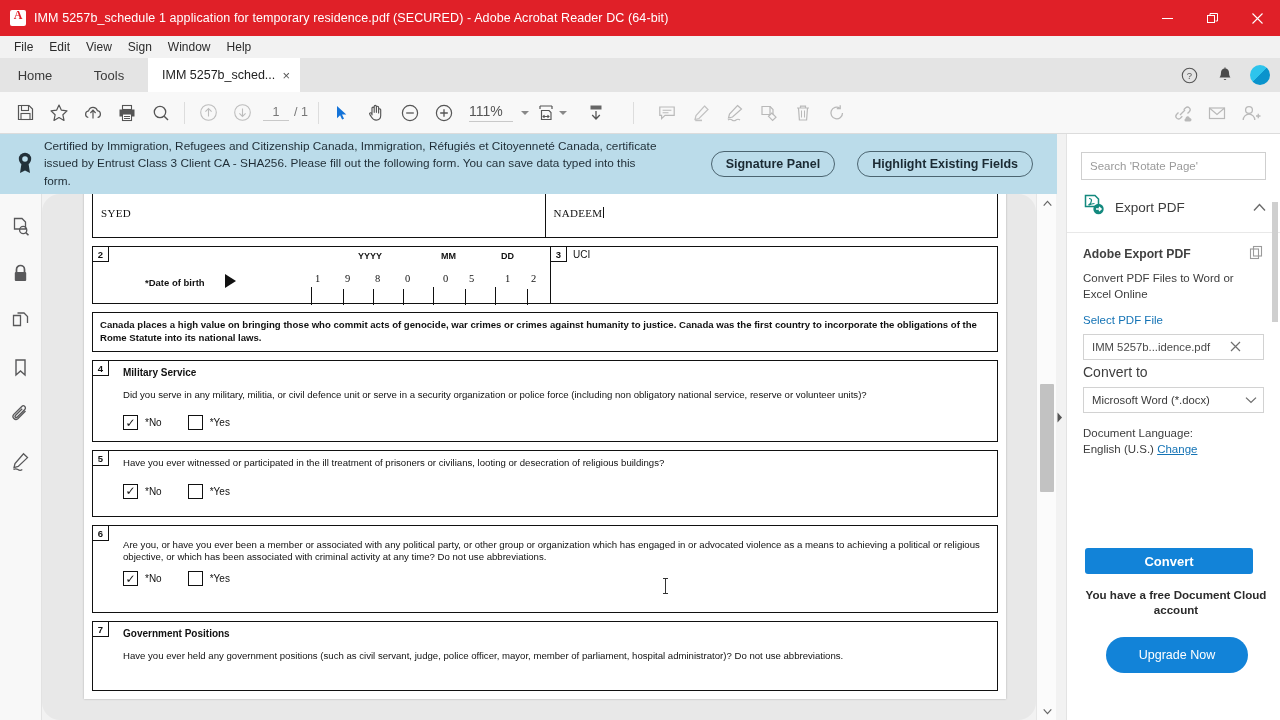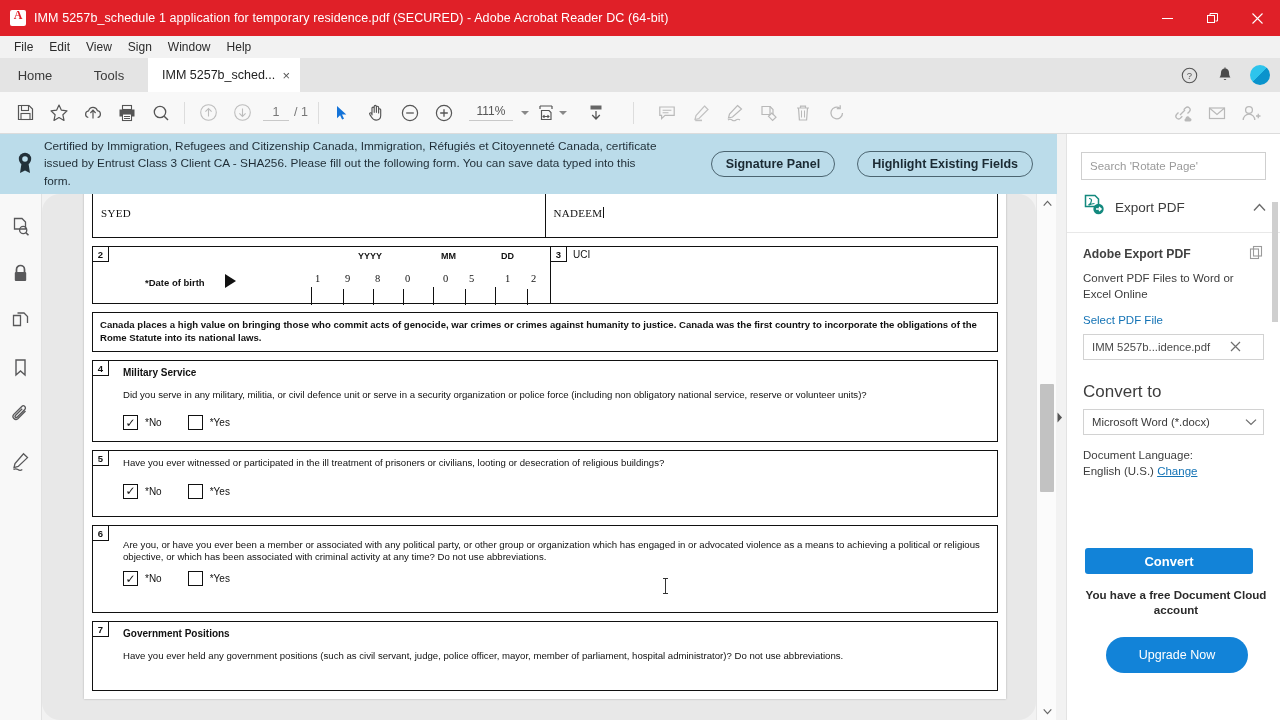--- a/index.html
+++ b/index.html
@@ -85,22 +85,22 @@
     display: flex; align-items: baseline; gap: 5px; font-size: 12.5px; color: #777; margin: 0 4px;
   }
   .pagenum {
     width: 26px; border-bottom: 1px solid #c9c9c9; text-align: center; color: #777;
     padding-bottom: 1px;
   }
   .zoombox {
     display: flex; align-items: center; gap: 8px; margin-left: 8px; margin-right: 4px;
   }
   .zoomval {
-    font-size: 12px; color: #555; border-bottom: 1px solid #c9c9c9;
-    width: 44px; text-align: center; padding-bottom: 2px;
+    font-size: 14px; color: #555; border-bottom: 1px solid #c9c9c9;
+    width: 44px; padding-bottom: 2px;
   }
   .caret { width:0;height:0;border-left:4px solid transparent;border-right:4px solid transparent;border-top:4px solid #888; }
 
   
   .certbar {
     position: absolute; left: 0; top: 134px; width: 1057px; height: 60px;
     background: #bbdcea; display: flex; align-items: center; padding: 0 10px 0 12px;
   }
   .cert-icon { width: 26px; flex: none; display:flex; align-items:center; justify-content:center; color:#23313a; }
   .cert-text {
@@ -235,21 +235,21 @@
   }
   .rp-h2 .copy-ico { margin-left: auto; color: #9a9a9a; }
   .rp-sub { font-size: 11.5px; color: #3d3d3d; margin-top: 8px; line-height: 1.35; }
   .rp-link { font-size: 11.5px; color: #1473b5; margin-top: 12px; }
   .rp-file {
     margin-top: 8px; height: 26px; border: 1px solid #d2d2d2; background: #fff;
     display: flex; align-items: center; padding: 0 22px 0 8px;
     font-size: 11.3px; color: #4a4a4a;
   }
   .rp-file .x { margin-left: auto; color: #6e6e6e; font-size: 13px; }
-  .rp-label { font-size: 17px; color: #3d3d3d; margin-top: 22px; }
+  .rp-label { font-size: 14px; color: #3d3d3d; margin-top: 4px; }
   .rp-select {
     margin-top: 7px; height: 26px; border: 1px solid #d2d2d2; background: #fff;
     display: flex; align-items: center; padding: 0 6px 0 8px;
     font-size: 11.3px; color: #3a3a3a;
   }
   .rp-select .chev { margin-left: auto; color: #6e6e6e; }
   .rp-lang { font-size: 11.5px; color: #3d3d3d; margin-top: 14px; }
   .rp-lang2 { font-size: 11.5px; color: #3d3d3d; margin-top: 4px; }
   .rp-lang2 a { color: #1473b5; }
   .btn-convert {

